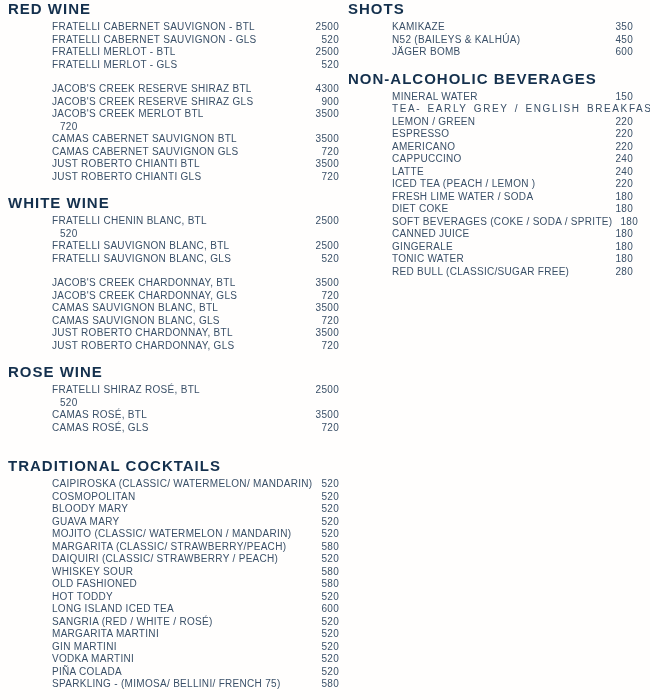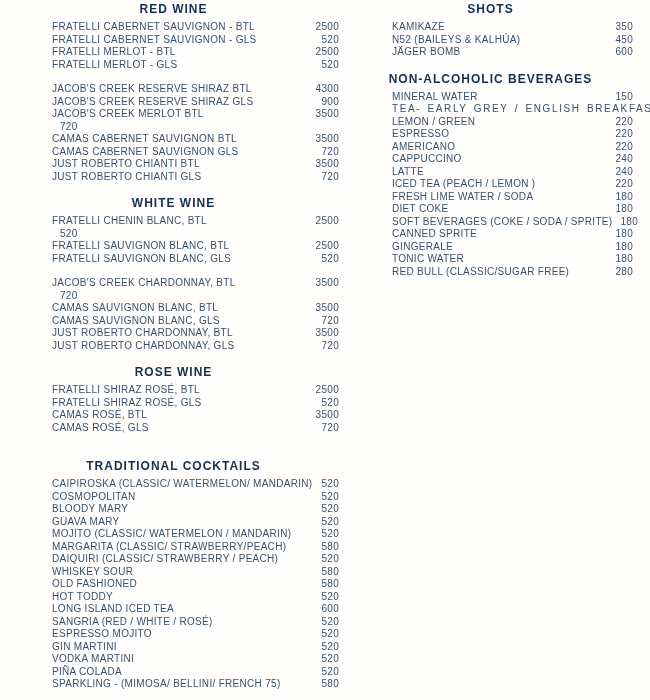--- a/index.html
+++ b/index.html
@@ -21,26 +21,25 @@
   }
   .col-left  { left: 8px;   width: 331px; }
   .col-right { left: 348px; width: 285px; }
 
   .section { margin-top: 14px; }
   .section:first-child { margin-top: 0; }
   .section.extra-gap { margin-top: 26px; }
 
   .section-title {
     margin: 0 0 6px 0;
-    font-size: 12px;
+    font-size: 15px;
     line-height: 12px;
     font-weight: bold;
     letter-spacing: 1px;
     color: #14304d;
-    text-align: center;
   }
 
   .group { margin-top: 0; margin-left: 44px; }
   .group + .group { margin-top: 12px; }
 
   .row {
     display: flex;
     justify-content: space-between;
     align-items: baseline;
     font-size: 10px;
@@ -138,20 +137,21 @@
             <span class="nm">FRATELLI SAUVIGNON BLANC, GLS</span>
             <span class="pr">520</span>
           </div>
         </div>
         <div class="group">
           <div class="row">
             <span class="nm">JACOB'S CREEK CHARDONNAY, BTL</span>
             <span class="pr">3500</span>
           </div>
           <div class="row">
+            <span class="nm">JACOB'S CREEK CHARDONNAY, GLS</span>
             <span class="pr">720</span>
           </div>
           <div class="row">
             <span class="nm">CAMAS SAUVIGNON BLANC, BTL</span>
             <span class="pr">3500</span>
           </div>
           <div class="row">
             <span class="nm">CAMAS SAUVIGNON BLANC, GLS</span>
             <span class="pr">720</span>
           </div>
@@ -166,21 +166,20 @@
         </div>
       </div>
       <div class="section">
         <h2 class="section-title">ROSE WINE</h2>
         <div class="group">
           <div class="row">
             <span class="nm">FRATELLI SHIRAZ ROSÉ, BTL</span>
             <span class="pr">2500</span>
           </div>
           <div class="row">
-            <span class="nm">FRATELLI SHIRAZ ROSÉ, GLS</span>
             <span class="pr">520</span>
           </div>
           <div class="row">
             <span class="nm">CAMAS ROSÉ, BTL</span>
             <span class="pr">3500</span>
           </div>
           <div class="row">
             <span class="nm">CAMAS ROSÉ, GLS</span>
             <span class="pr">720</span>
           </div>
@@ -231,21 +230,21 @@
           </div>
           <div class="row">
             <span class="nm">LONG ISLAND ICED TEA</span>
             <span class="pr">600</span>
           </div>
           <div class="row">
             <span class="nm">SANGRIA (RED / WHITE / ROSÉ)</span>
             <span class="pr">520</span>
           </div>
           <div class="row">
-            <span class="nm">ESPRESSO MOJITO</span>
+            <span class="nm">MARGARITA MARTINI</span>
             <span class="pr">520</span>
           </div>
           <div class="row">
             <span class="nm">GIN MARTINI</span>
             <span class="pr">520</span>
           </div>
           <div class="row">
             <span class="nm">VODKA MARTINI</span>
             <span class="pr">520</span>
           </div>
@@ -316,21 +315,21 @@
           </div>
           <div class="row">
             <span class="nm">DIET COKE</span>
             <span class="pr">180</span>
           </div>
           <div class="row">
             <span class="nm">SOFT BEVERAGES (COKE / SODA / SPRITE)</span>
             <span class="pr">180</span>
           </div>
           <div class="row">
-            <span class="nm">CANNED SPRITE</span>
+            <span class="nm">CANNED JUICE</span>
             <span class="pr">180</span>
           </div>
           <div class="row">
             <span class="nm">GINGERALE</span>
             <span class="pr">180</span>
           </div>
           <div class="row">
             <span class="nm">TONIC WATER</span>
             <span class="pr">180</span>
           </div>

